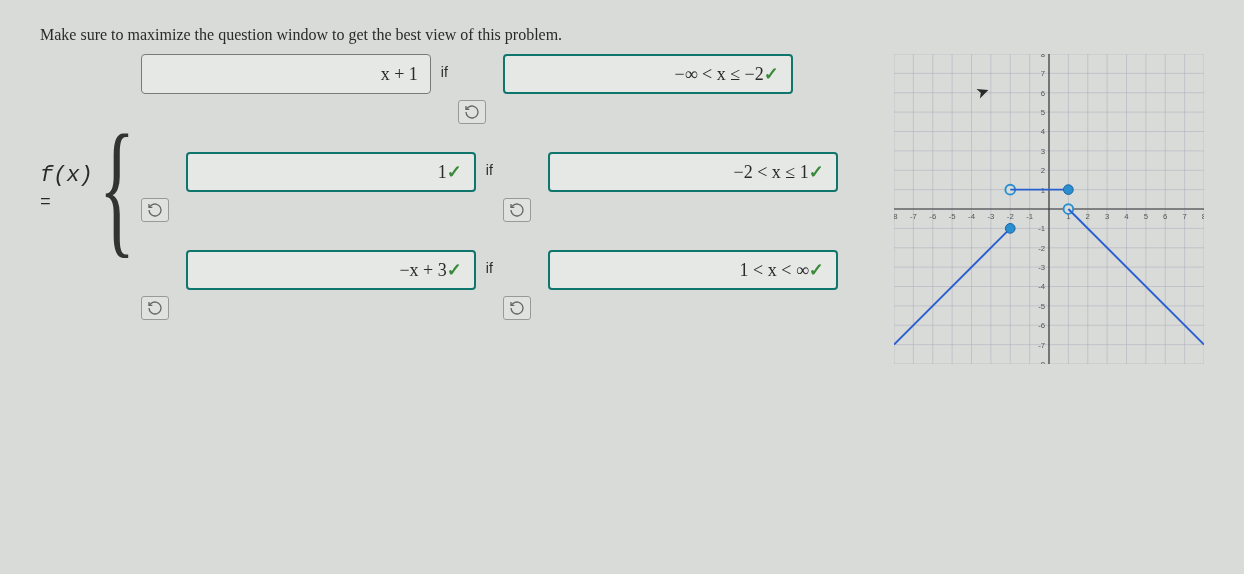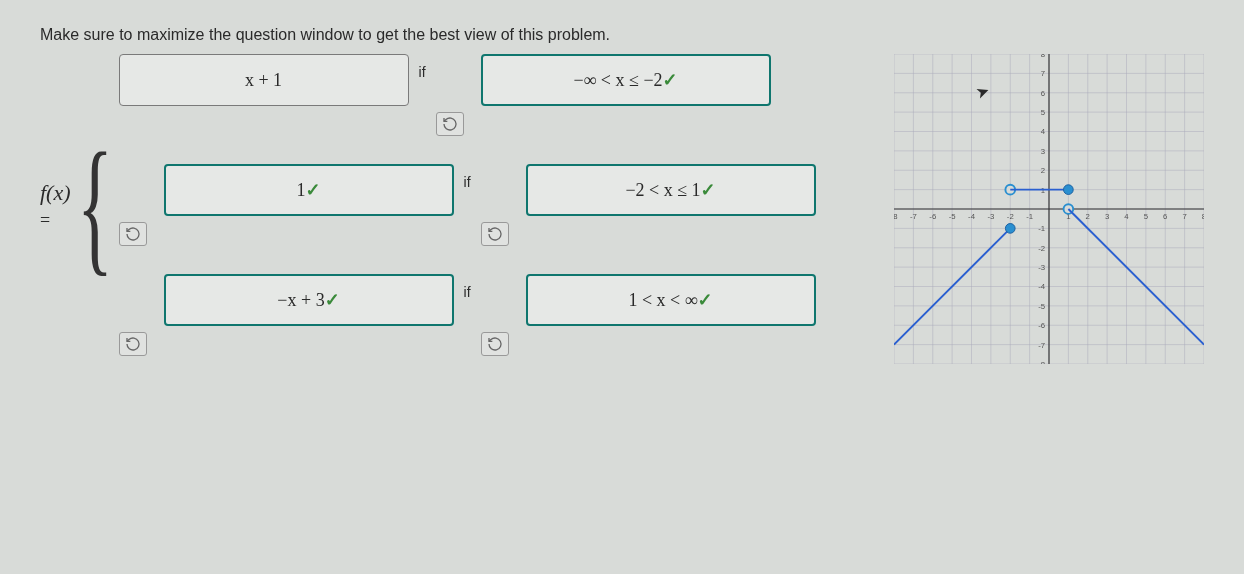--- a/index.html
+++ b/index.html
@@ -4,50 +4,50 @@
 <style>
   * { box-sizing: border-box; }
   body {
     margin: 0;
     padding: 20px 40px;
     background: #d8dbd8;
     font-family: Verdana, Geneva, sans-serif;
     color: #2a2a2a;
     width: 1244px;
   }
-  .instructions p { margin: 6px 0; font-size: 16px; }
+  .instructions p { margin: 6px 0; font-size: 16px; font-family: Liberation Serif, serif; }
   .content { display: flex; align-items: flex-start; gap: 20px; margin-top: 10px; }
   .left { display: flex; align-items: center; gap: 8px; }
-  .fx { font-family: Liberation Serif, serif; font-size: 22px; font-style: italic; }
+  .fx { font-family: Liberation Mono, monospace; font-size: 22px; font-style: italic; }
   .fx .eq { display:block; font-style: normal; font-size: 18px; margin-top:4px;}
   .brace {
     font-size: 150px;
     line-height: 0.8;
     font-family: 'Times New Roman', serif;
     color: #333;
     user-select: none;
     transform: scaleX(0.5);
     margin: 0 -20px;
   }
   .rows { display: flex; flex-direction: column; gap: 28px; }
   .row { display: flex; align-items: flex-start; gap: 10px; }
   .col { display: flex; flex-direction: column; gap: 6px; }
   .ifword { font-family: Verdana, sans-serif; font-size: 14px; padding-top: 10px; }
   .ansbox {
     border: 1px solid #888;
     background: #e6e8e6;
     border-radius: 4px;
     padding: 8px 12px;
     min-width: 290px;
-    height: 52px;
+    height: 40px;
     font-family: 'Times New Roman', serif;
     font-size: 18px;
     display: flex;
     align-items: center;
-    justify-content: center;
+    justify-content: flex-end;
     position: relative;
   }
   .ansbox.correct { border: 2px solid #0f766e; margin-left: 45px; }
   .ansbox.neutral { border: 1px solid #7a7a7a; }
   .check {
     color: #3a8a3a;
     font-size: 18px;
     font-weight: bold;
   }
   .retry {

